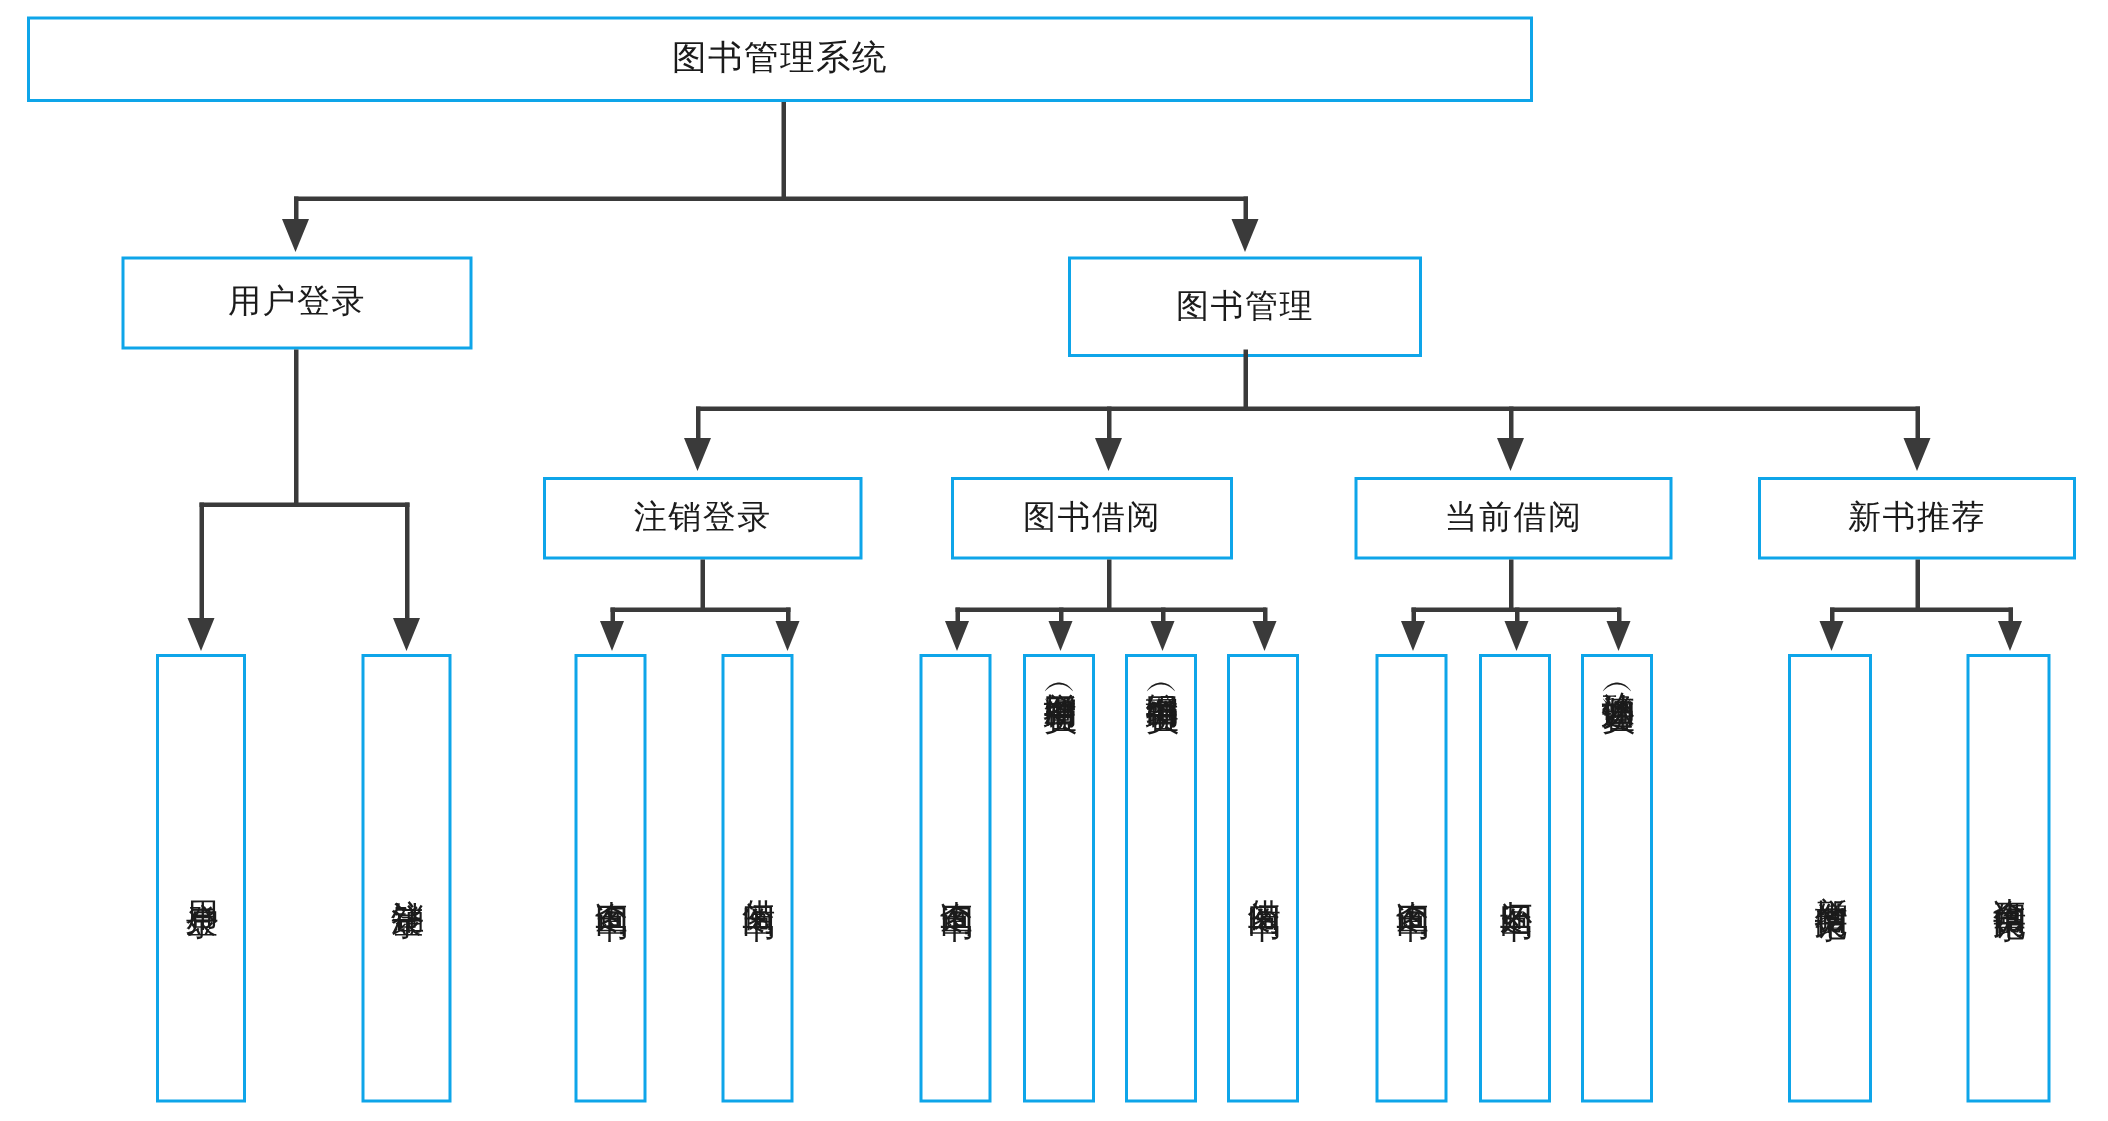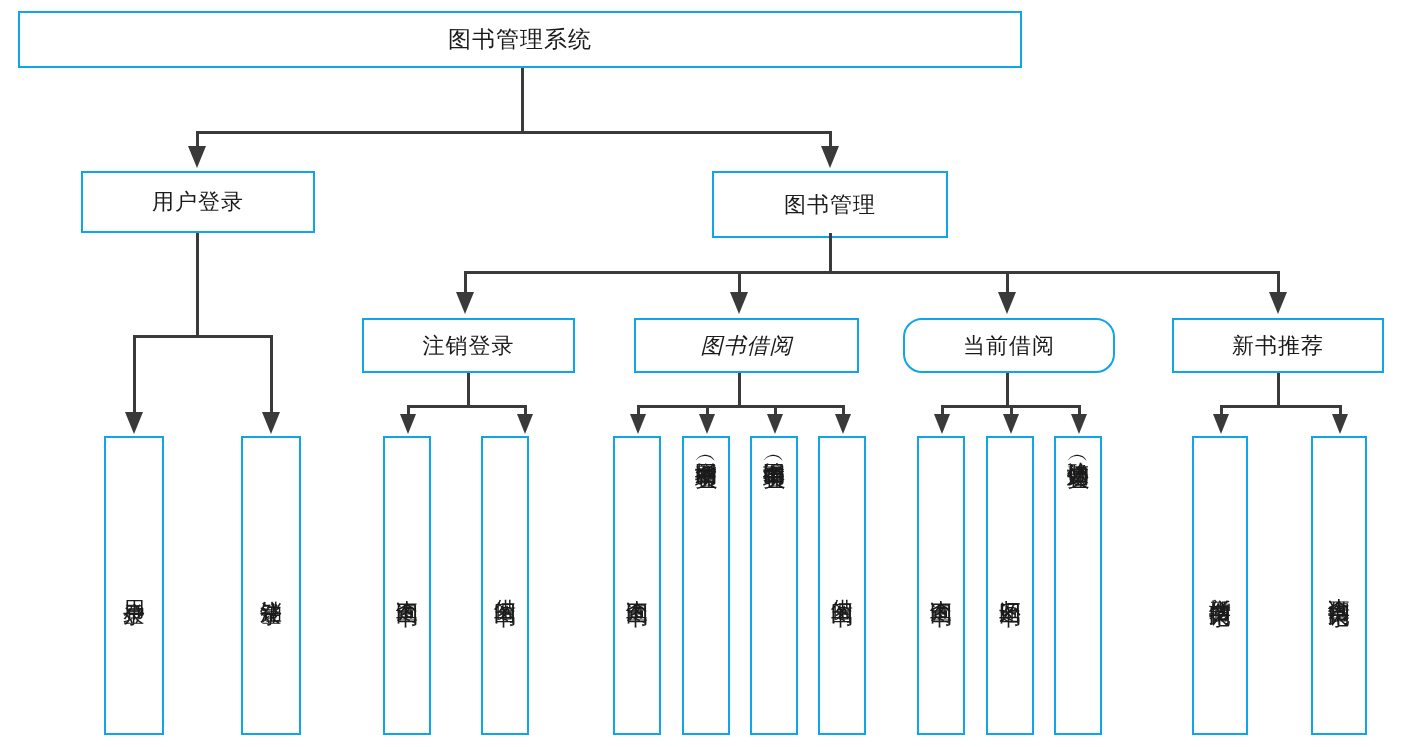--- a/index.html
+++ b/index.html
@@ -135,24 +135,24 @@
 
   <div class="vline" style="left:1006px;top:271px;height:25px;"></div>
   <div class="arrow" style="left:998px;top:292px;"></div>
 
   <div class="vline" style="left:1277px;top:271px;height:25px;"></div>
   <div class="arrow" style="left:1269px;top:292px;"></div>
 
   <div class="node horiz" style="left:362px;top:318px;width:213px;height:55px;">
     <span>注销登录</span>
   </div>
-  <div class="node horiz" style="left:634px;top:318px;width:225px;height:55px;font-style:italic;">
+  <div class="node horiz" style="left:634px;top:318px;width:188px;height:55px;">
     <span>图书借阅</span>
   </div>
-  <div class="node horiz" style="left:903px;top:318px;width:212px;height:55px;border-radius:19px;">
+  <div class="node horiz" style="left:903px;top:318px;width:212px;height:55px;">
     <span>当前借阅</span>
   </div>
   <div class="node horiz" style="left:1172px;top:318px;width:212px;height:55px;">
     <span>新书推荐</span>
   </div>
 
   <div class="vline" style="left:467px;top:373px;height:35px;"></div>
   <div class="hline" style="left:407px;top:405px;width:120px;"></div>
   <div class="vline" style="left:407px;top:405px;height:12px;"></div>
   <div class="arrow small" style="left:400px;top:414px;"></div>

